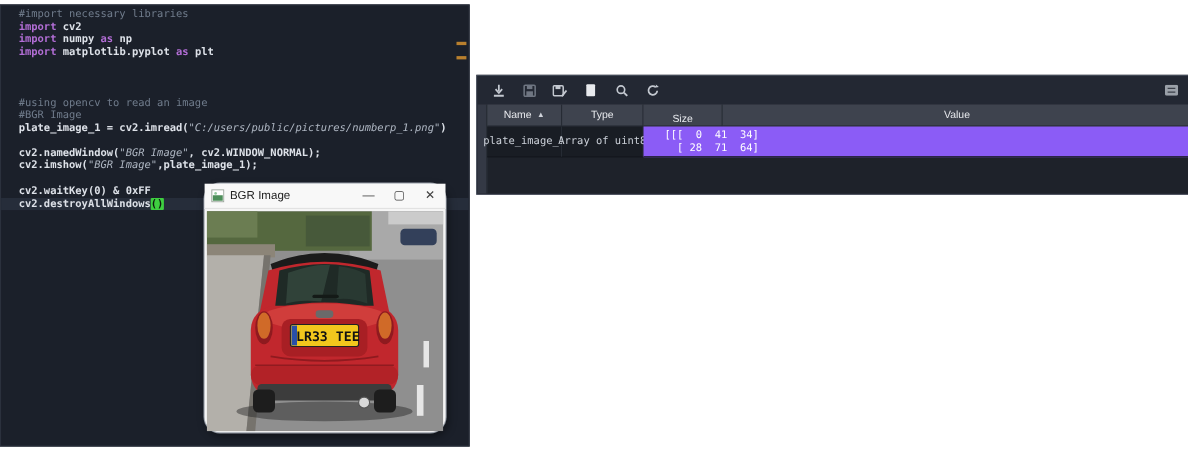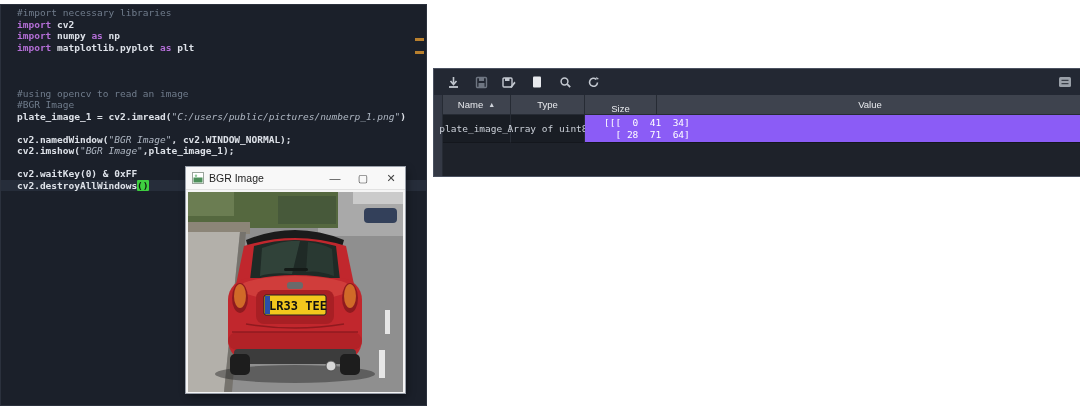--- a/index.html
+++ b/index.html
@@ -17,21 +17,21 @@
   .tk-c{color:#707c8c;font-weight:400;}
   .tk-k{color:#b36ed6;font-weight:700;}
   .tk-d{color:#dde1e8;font-weight:700;}
   .tk-s{color:#aeb6c2;font-style:italic;font-weight:400;}
   .tk-m{background:#3ecf40;color:#0d1a0d;font-weight:700;border-radius:1px;}
   .sb-mark{position:absolute;right:2px;width:9px;height:3px;background:#b9802e;}
 
   
   .img-window{position:absolute;left:186px;top:167px;width:219px;height:226px;
               background:#f5f5f5;box-shadow:0 0 0 1px #9aa0aa, 2px 3px 8px rgba(0,0,0,.45);
-              z-index:5;}
+              z-index:5;border-radius:14px;}
   .titlebar{height:22px;background:#f8f8f8;display:flex;align-items:center;
             border-bottom:1px solid #e2e2e2;}
   .titlebar .app-icon{width:12px;height:12px;margin:0 5px 0 6px;flex:0 0 auto;}
   .titlebar .title{font-size:10.5px;color:#222;flex:1 1 auto;}
   .win-btn{width:28px;text-align:center;font-size:11px;color:#444;cursor:default;line-height:22px;}
   .photo-wrap{padding:2px;}
 
   
   .var-panel{position:absolute;left:433px;top:68px;width:652px;height:109px;
              background:#1e222a;border:1px solid #4a5160;box-sizing:border-box;}

